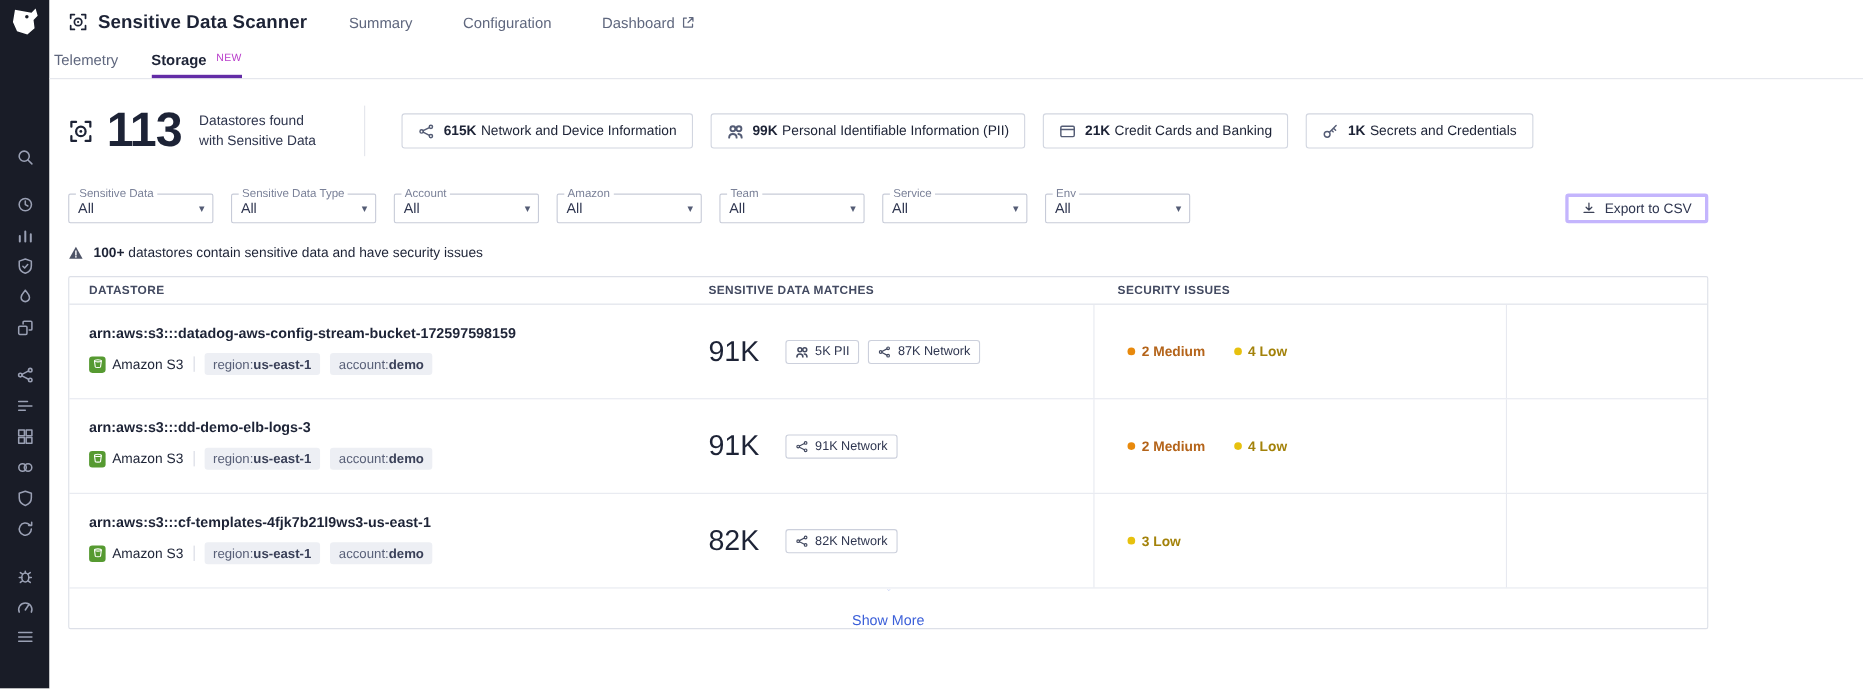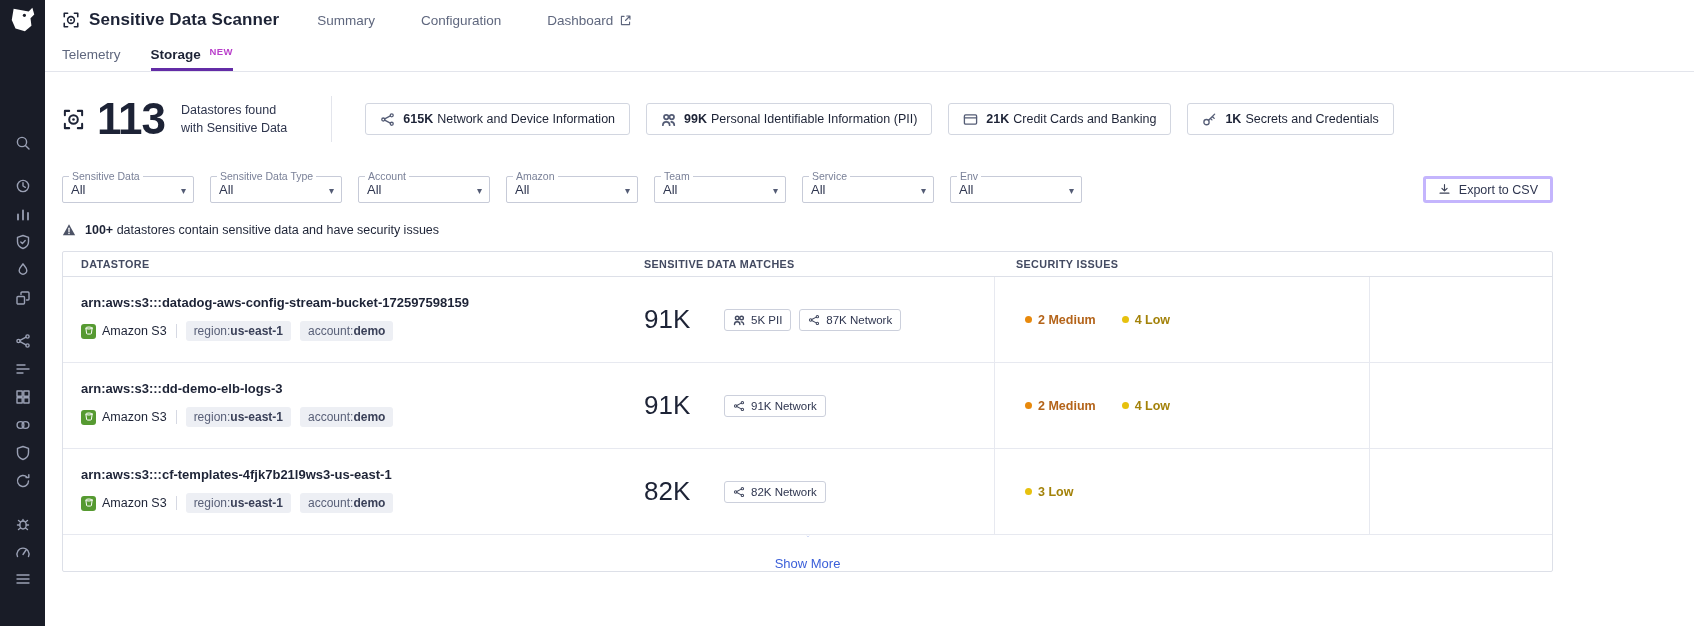--- a/index.html
+++ b/index.html
@@ -21,24 +21,24 @@
   
   .main { flex:1; display:flex; flex-direction:column; min-width:0; background:#fff; }
   .topbar { height:40px; flex:none; display:flex; align-items:center; padding-left:17px; }
   .app-icon { width:18px; height:18px; color:#1d2336; margin-right:9px; flex:none; }
   .title { font-size:17px; font-weight:700; letter-spacing:.1px; }
   .topnav { display:flex; gap:46px; margin-left:38px; }
   .topnav .navlink { color:#5f677e; font-size:13.5px; cursor:pointer; display:flex; align-items:center; gap:6px; }
   .ext-icon { width:13px; height:13px; color:#5f677e; }
 
   
-  .tabbar { height:32px; flex:none; display:flex; align-items:flex-end; gap:30px; padding:0 17px; border-bottom:1px solid #e3e5ec; }
+  .tabbar { height:32px; flex:none; display:flex; align-items:flex-end; gap:30px; padding:0 4px; border-bottom:1px solid #e3e5ec; }
   .tab { padding-bottom:9px; font-size:13.5px; color:#5f677e; cursor:pointer; }
   .tab.active { color:#1d2336; font-weight:700; border-bottom:3px solid #632ca6; padding-bottom:6px; }
-  .newbadge { font-size:9.5px; font-weight:700; letter-spacing:.4px; color:#b93ecb; margin-left:5px; vertical-align:4px; }
+  .newbadge { font-size:9.5px; font-weight:400; letter-spacing:.4px; color:#b93ecb; margin-left:5px; vertical-align:4px; }
 
   
   .content { flex:1; padding:22px 141px 0 17px; }
 
   .statrow { display:flex; align-items:center; }
   .stat { display:flex; align-items:center; }
   .scan-lg { width:23px; height:23px; color:#1d2336; flex:none; }
   .stat-number { font-size:44px; font-weight:700; letter-spacing:-1px; margin-left:12px; }
   .stat-caption { font-size:12.5px; color:#2e354d; line-height:1.45; margin-left:16px; }
   .vdiv { width:1px; height:46px; background:#e3e5ec; margin:0 33px 0 44px; flex:none; }
@@ -75,21 +75,21 @@
   .arn { font-size:13px; font-weight:700; white-space:nowrap; overflow:hidden; text-overflow:ellipsis; }
   .meta { display:flex; align-items:center; gap:9px; margin-top:11px; }
   .s3badge { display:flex; align-items:center; gap:6px; font-size:12.5px; color:#1d2336; }
   .s3icon { width:15px; height:15px; border-radius:3px; background:#569a31; display:flex; align-items:center; justify-content:center; flex:none; }
   .s3icon svg { width:10px; height:10px; color:#fff; }
   .pipe { width:1px; height:14px; background:#d6d9e3; }
   .tag { background:#edeff4; border-radius:3px; padding:3px 8px; font-size:12px; color:#596078; display:flex; cursor:pointer; white-space:nowrap; }
   .tag .tval { color:#3a4058; font-weight:700; }
   .c-matches { display:flex; align-items:center; padding-left:18px; }
   .mtotal { font-size:26px; font-weight:400; color:#1d2336; min-width:52px; }
-  .chips { display:flex; gap:8px; margin-left:28px;align-items:flex-end; }
+  .chips { display:flex; gap:8px; margin-left:18px;align-items:flex-end; }
   .chip { display:flex; align-items:center; gap:6px; border:1px solid #ccd0dc; border-radius:3px; padding:4px 8px; font-size:11.5px; color:#2f3650; background:#fff; cursor:pointer; white-space:nowrap; }
   .chip svg { width:12px; height:12px; color:#434a61; flex:none; }
   .c-issues { border-left:1px solid #e7e9f0; display:flex; align-items:center; gap:26px; padding-left:30px; }
   .c-actions { border-left:1px solid #e7e9f0; }
   .sev { display:flex; align-items:center; gap:6px; font-size:12.5px; font-weight:700; cursor:pointer; }
   .sev .dot { width:7px; height:7px; border-radius:50%; flex:none; }
   .sev.medium { color:#b4641a; } .sev.medium .dot { background:#e8890c; }
   .sev.low { color:#a3820a; } .sev.low .dot { background:#e7c10e; }
   .showmore { height:36px; display:flex; align-items:center; justify-content:center; gap:18px; color:#3b5fd9; font-size:13px; cursor:pointer;flex-direction:column; }
   .showmore svg { width:12px; height:12px; }

